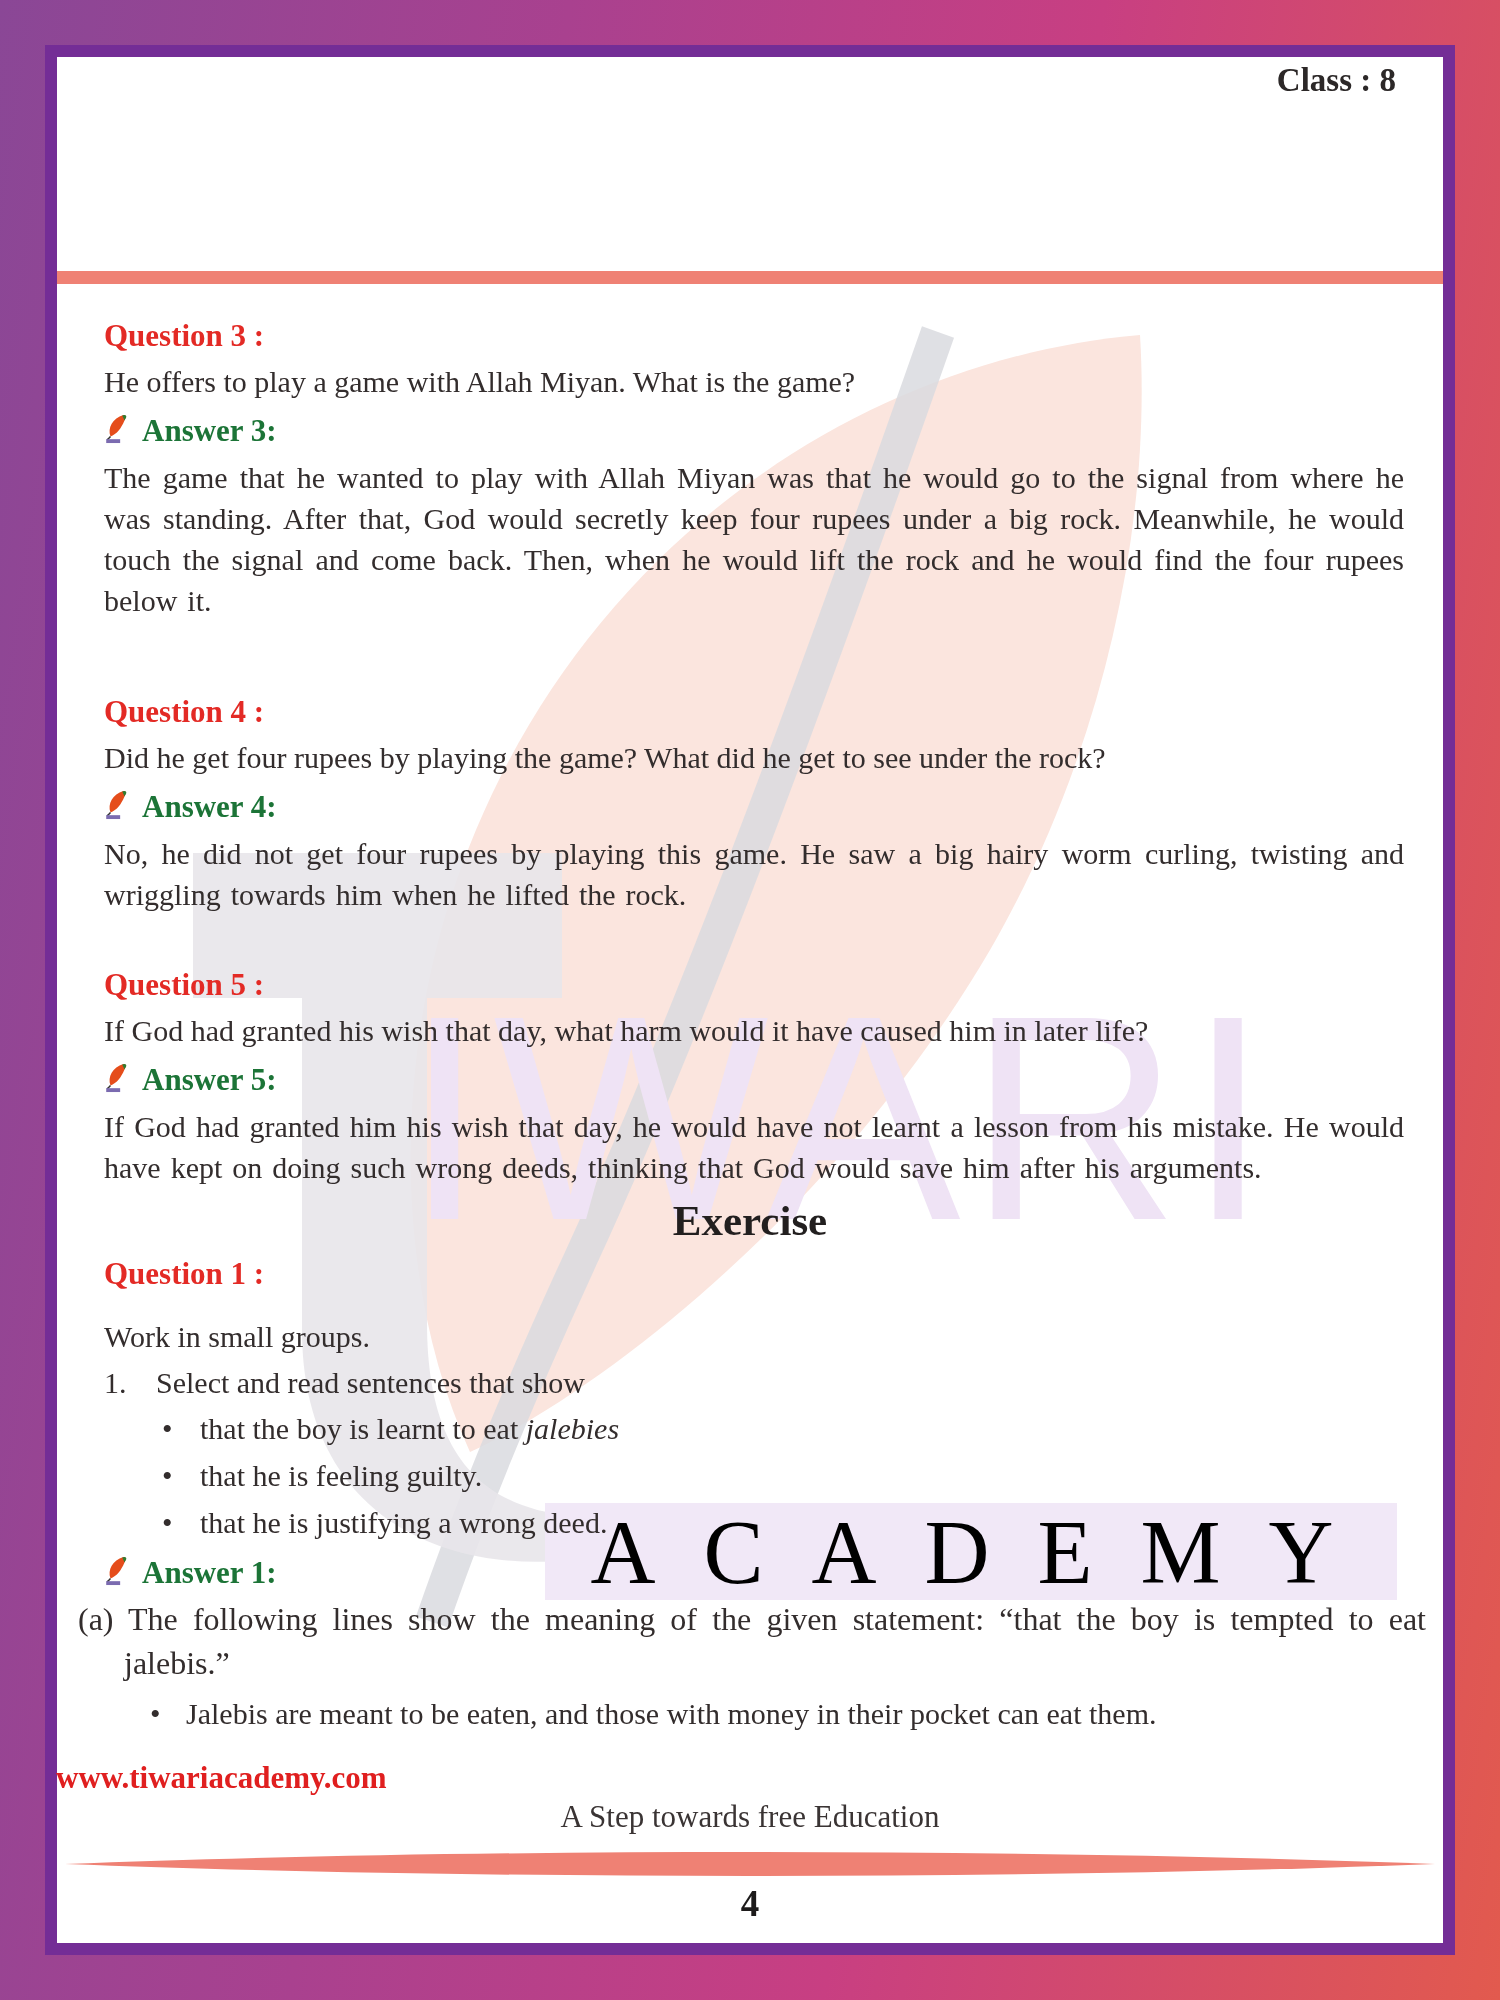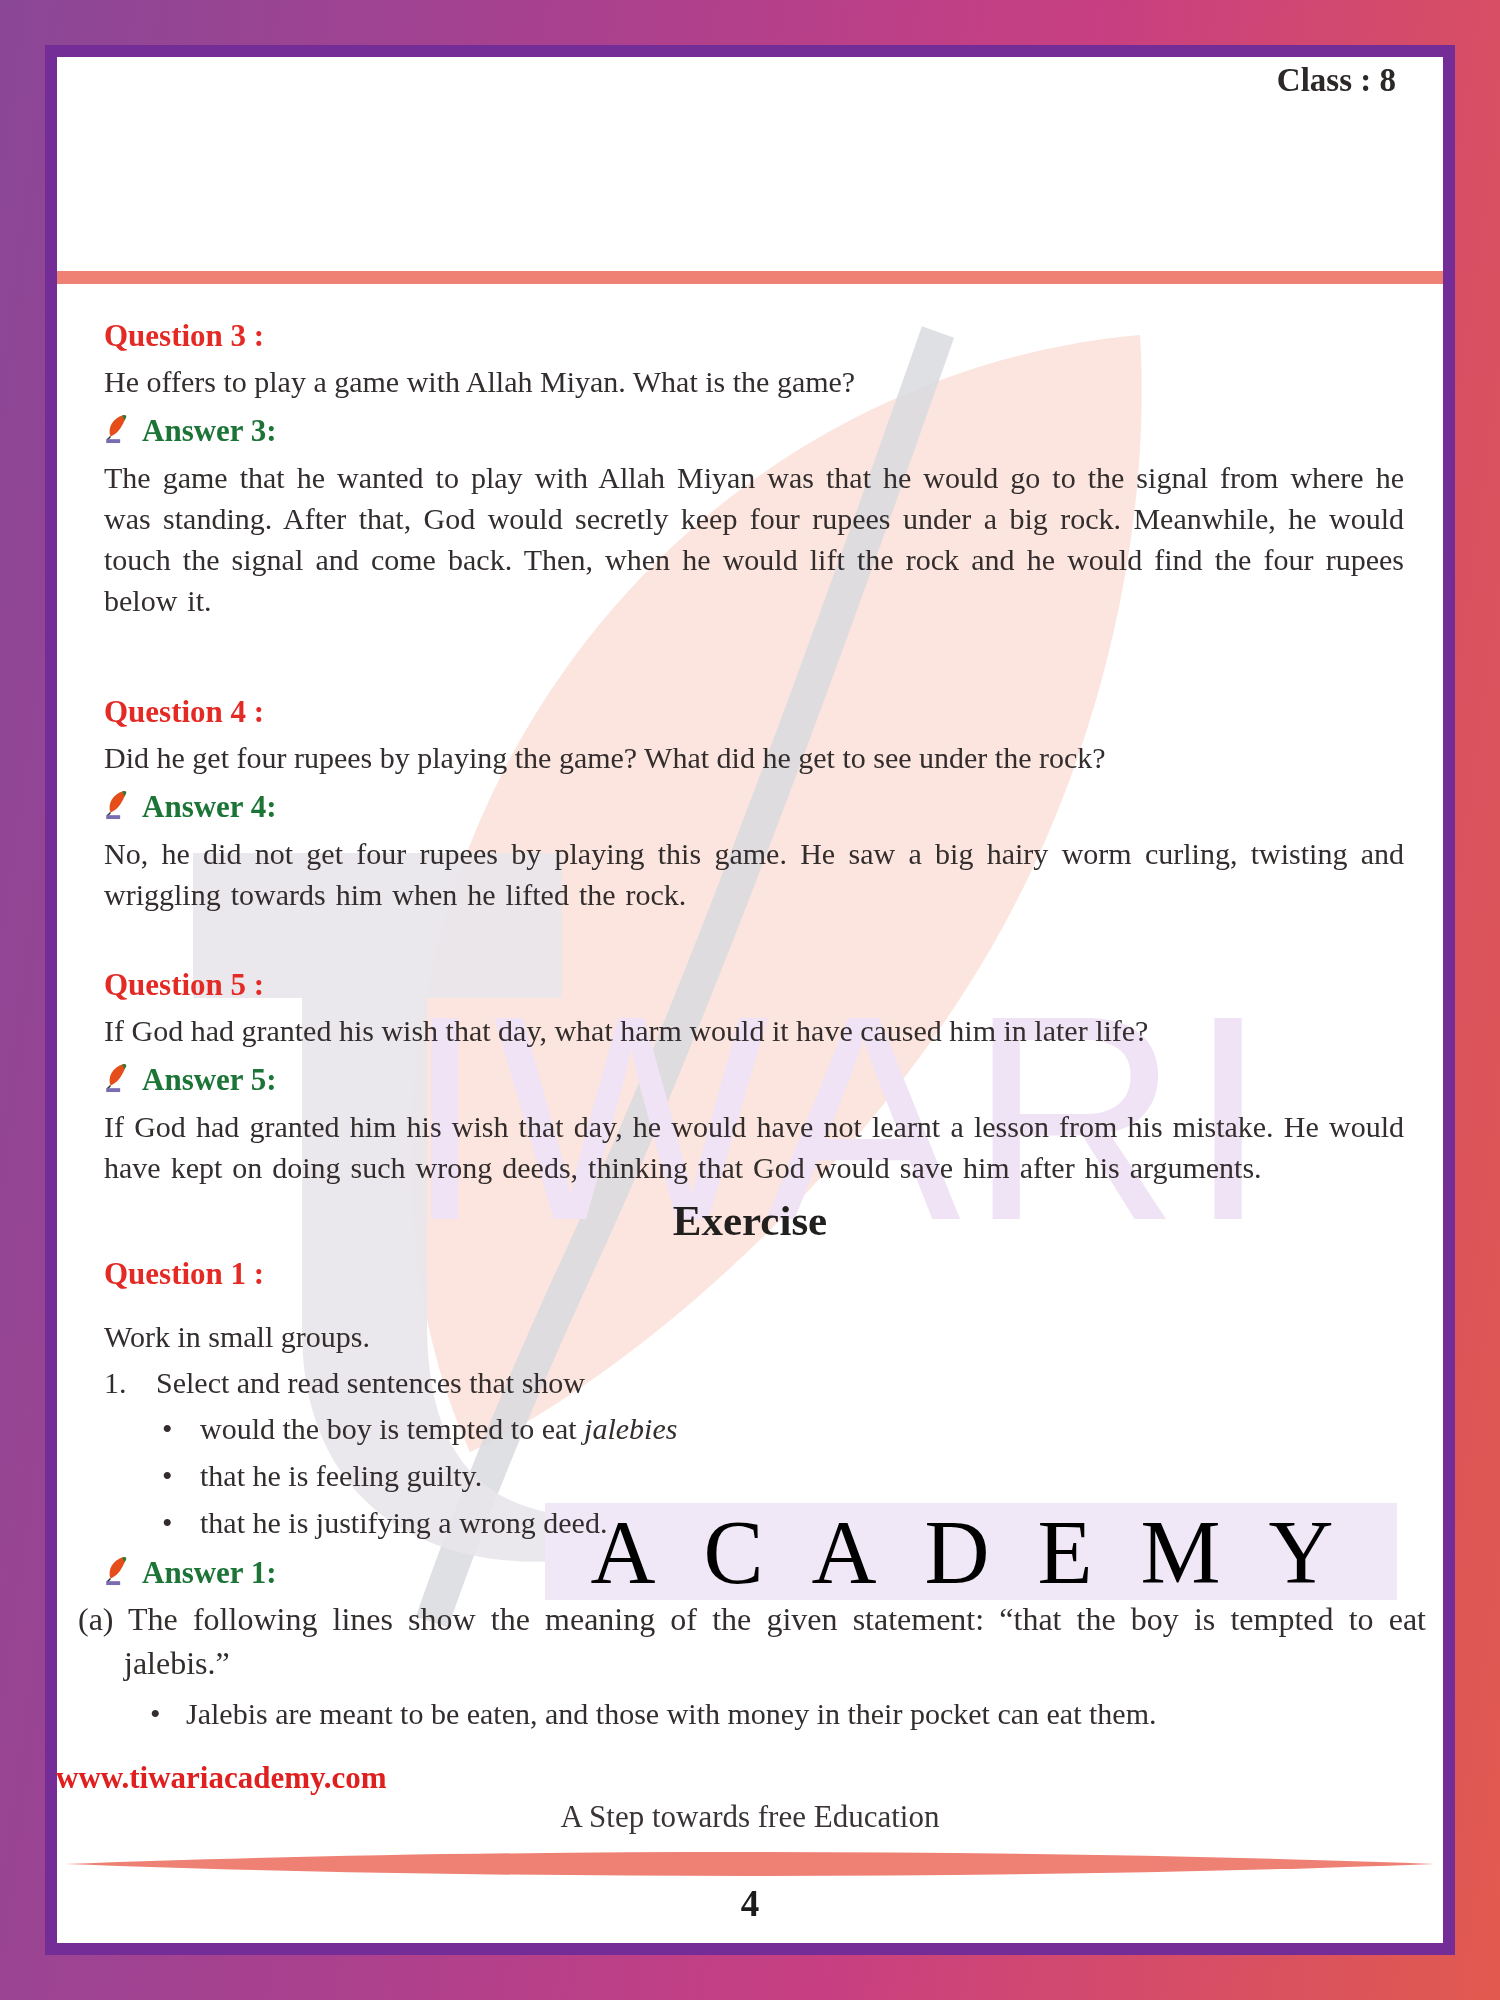--- a/index.html
+++ b/index.html
@@ -132,21 +132,21 @@
     <div class="ex">
       <div class="q-label">Question 1 :</div>
       <div class="ex-intro">Work in small groups.</div>
       <div class="num-row">
         <span class="num">1.</span>
         <span>Select and read sentences that show</span>
       </div>
       <ul class="blist">
         <li>
           <span class="dot">•</span>
-          <span class="btxt"><span>would the boy is tempted to eat </span><i>jalebies</i></span>
+          <span class="btxt"><span>that the boy is learnt to eat </span><i>jalebies</i></span>
         </li>
         <li>
           <span class="dot">•</span>
           <span class="btxt"><span>that he is feeling guilty.</span><i></i></span>
         </li>
         <li>
           <span class="dot">•</span>
           <span class="btxt"><span>that he is justifying a wrong deed.</span><i></i></span>
         </li>
       </ul>

